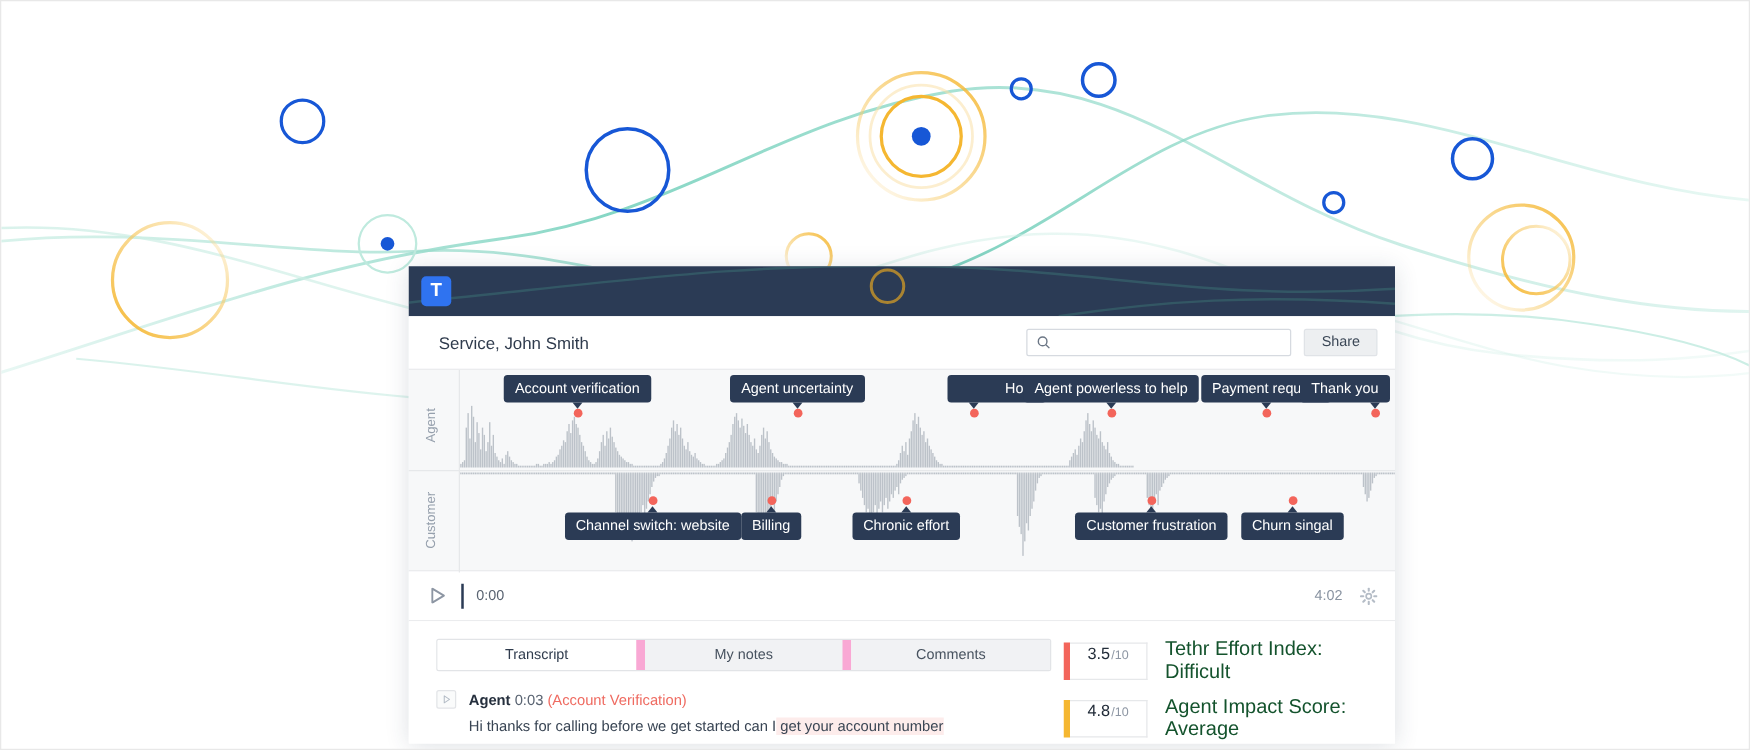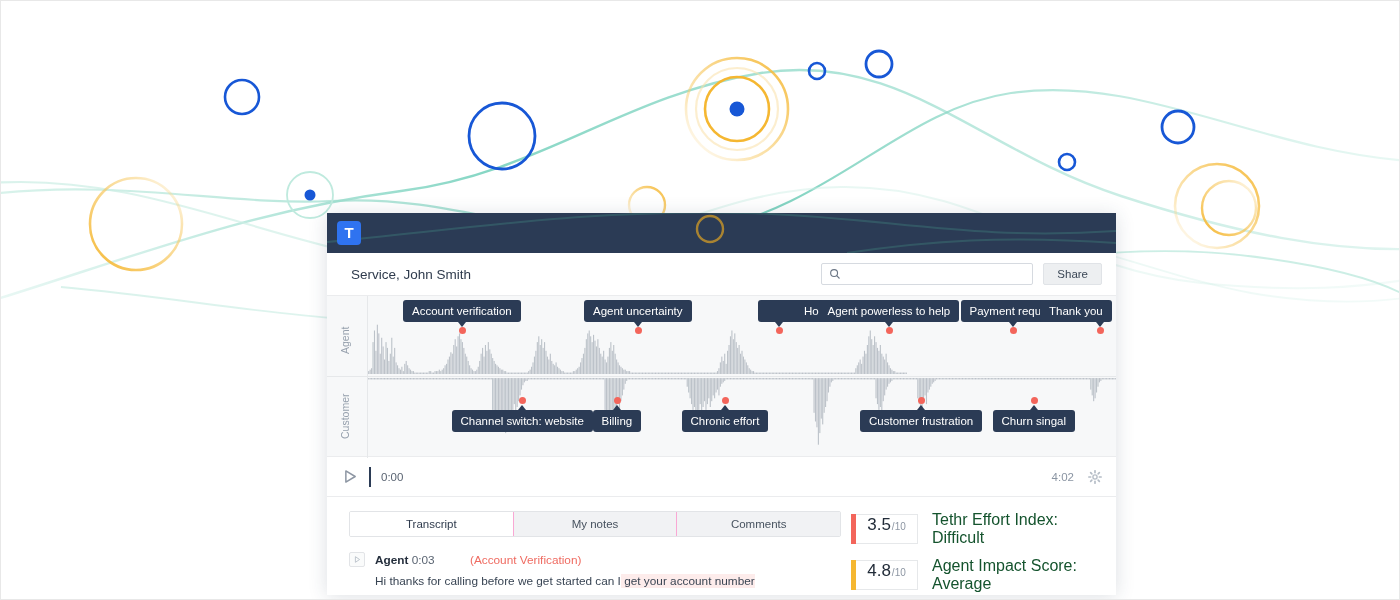--- a/index.html
+++ b/index.html
@@ -205,41 +205,41 @@
     overflow: hidden;
     height: 26px;
   }
   .tab {
     flex: 1;
     font-size: 11.5px;
     color: #47525f;
     text-align: center;
     line-height: 24px;
     background: #f1f2f4;
-    border-right: 1px solid #f9a8d4;
+    border-right: 7px solid #f9a8d4;
     cursor: pointer;
   }
   .tab:last-child { border-right: 0; }
   .tab.active { background: #ffffff; color: #2f3b4d; }
 
   .transcript { margin-top: 14px; display: flex; }
   .tr-play {
     width: 16px; height: 15px;
     border: 1px solid #e2e4e7;
     border-radius: 2px;
     background: #fafbfb;
     display: flex; align-items: center; justify-content: center;
     margin-right: 10px; margin-top: 1px;
     flex: none;
     cursor: pointer;
   }
   .tr-body { font-size: 11.8px; line-height: 19px; }
   .tr-speaker { font-weight: bold; color: #252f3d; }
   .tr-time { color: #5a6472; margin-top: 28px; }
-  .tr-cat { color: #ef6b61; margin-left: 32px; }
+  .tr-cat { color: #ef6b61; }
   .tr-text { color: #384453; margin-top: 2px; }
   .tr-hl { background: #fdeceb; color: #3b4654; }
 
   .lower-right {
     flex: 1;
     padding-left: 10px;
   }
   .score-row {
     display: flex; align-items: center;
     margin-bottom: 10px;
@@ -250,21 +250,21 @@
     border-left: 0;
     background: #ffffff;
     display: flex; align-items: baseline; justify-content: center;
     position: relative;
     flex: none;
   }
   .score-bar {
     width: 5px; height: 30px;
     flex: none;
   }
-  .score-num { font-size: 17px; color: #222c39; font-weight: 500; }
+  .score-num { font-size: 13px; color: #222c39; font-weight: 500; }
   .score-den { font-size: 10px; color: #8d96a3; margin-left: 1px; }
   .score-label {
     font-size: 16px; color: #14532d;
     margin-left: 14px;
     font-weight: 500;
   }
 </style>
 <style>[data-name="agent-tag-0"]::after{left:59px;margin-left:-4px;}</style><style>[data-name="agent-tag-1"]::after{left:54px;margin-left:-4px;}</style><style>[data-name="agent-tag-2"]::after{left:21px;margin-left:-4px;}</style><style>[data-name="agent-tag-3"]::after{left:70.5px;margin-left:-4px;}</style><style>[data-name="agent-tag-4"]::after{left:52.5px;margin-left:-4px;}</style><style>[data-name="agent-tag-5"]::after{left:60px;margin-left:-4px;}</style><style>[data-name="customer-tag-0"]::after{left:70.5px;margin-left:-4px;}</style><style>[data-name="customer-tag-1"]::after{left:24.5px;margin-left:-4px;}</style><style>[data-name="customer-tag-2"]::after{left:43.5px;margin-left:-4px;}</style><style>[data-name="customer-tag-3"]::after{left:61px;margin-left:-4px;}</style><style>[data-name="customer-tag-4"]::after{left:41.5px;margin-left:-4px;}</style></head>
 <body>
 

